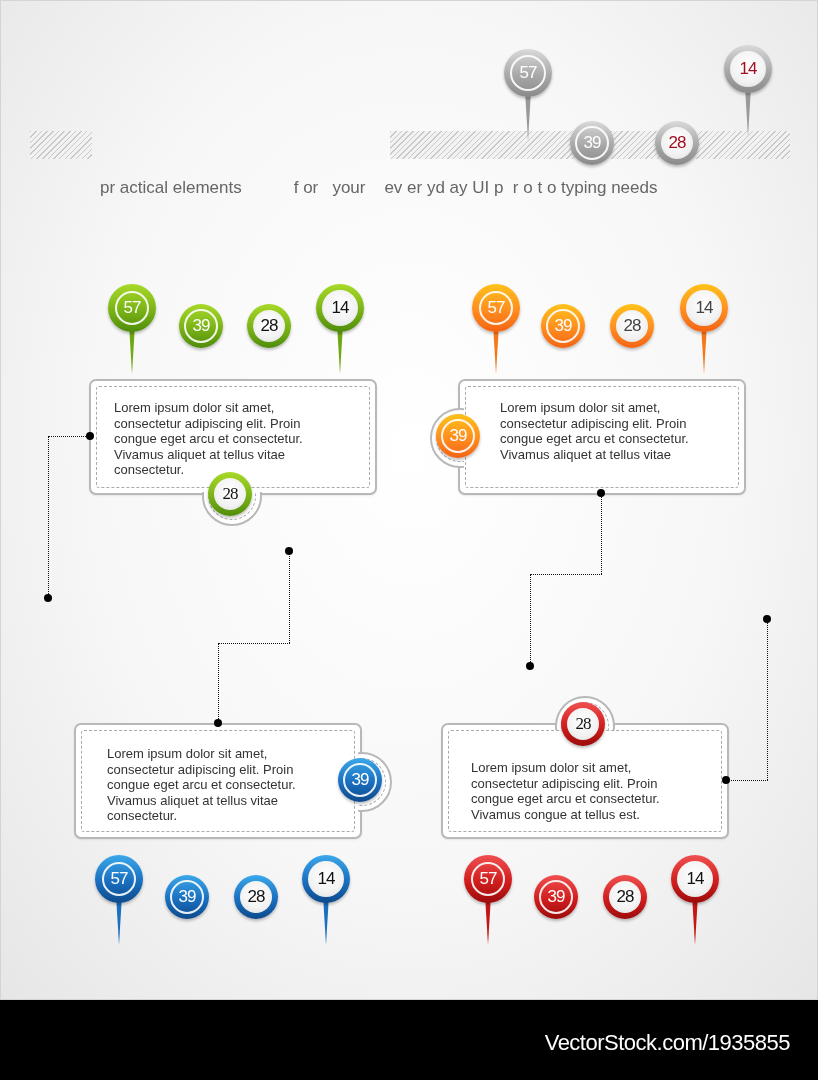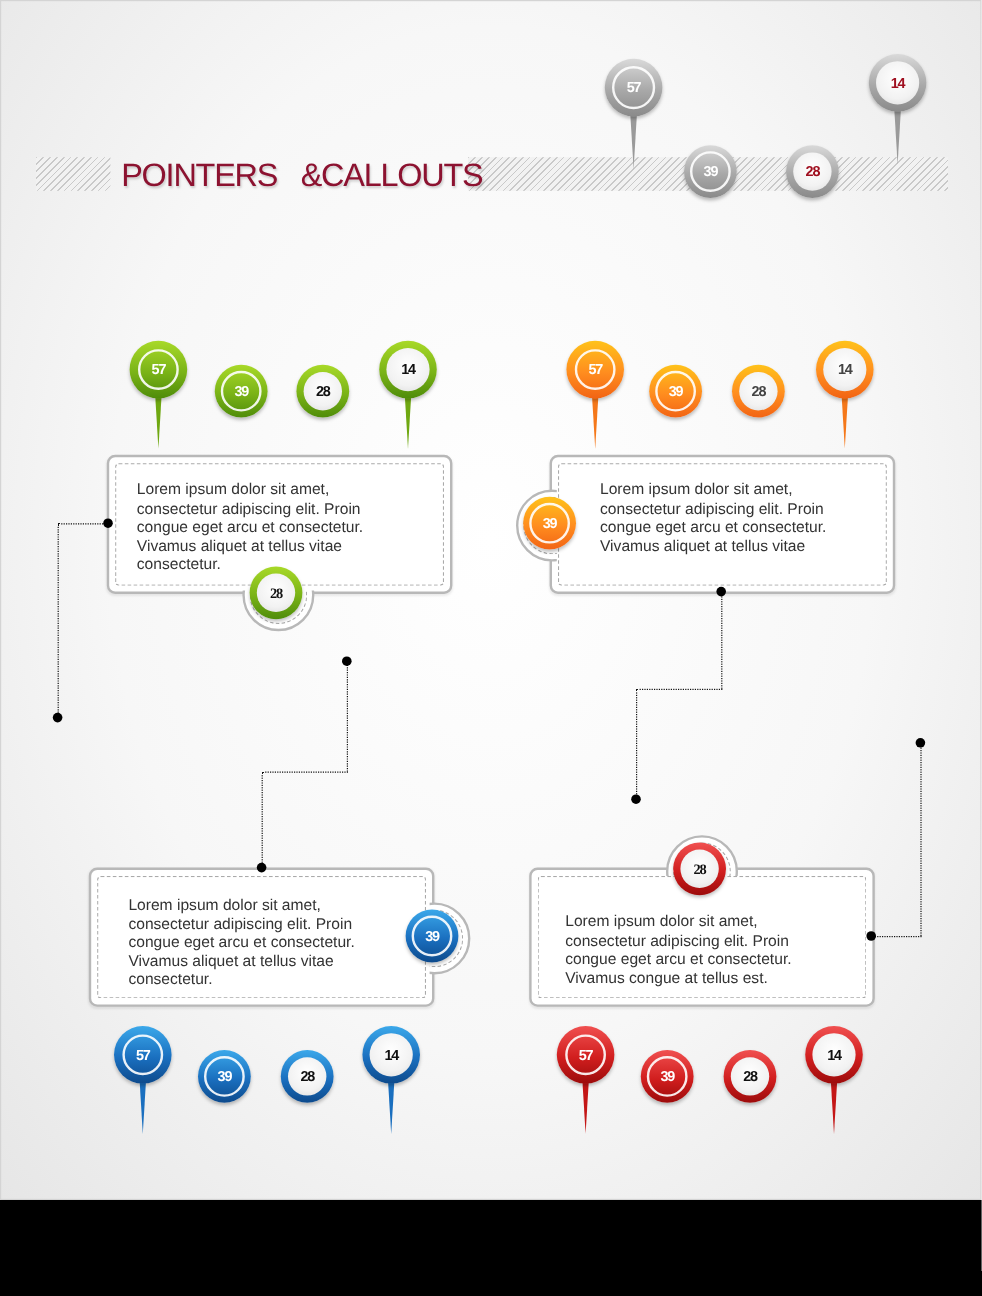--- a/index.html
+++ b/index.html
@@ -20,22 +20,22 @@
 
   
   .pin { position:absolute; width:48px; }
   .pin .head { position:absolute; left:0; top:0; width:48px; height:48px; border-radius:50%;
                box-shadow:0 2px 3px rgba(0,0,0,0.25); }
   .pin .tail { position:absolute; left:21px; top:40px; width:0; height:0;
                border-left:3px solid transparent; border-right:3px solid transparent; }
   .badge { position:absolute; width:44px; height:44px; border-radius:50%;
            box-shadow:0 2px 3px rgba(0,0,0,0.25); }
   .inner { position:absolute; border-radius:50%; display:flex; align-items:center;
-           justify-content:center; font-weight:bold; font-family:"Liberation Sans", sans-serif;
-           font-size:12px; letter-spacing:-1px; }
+           justify-content:center; font-weight:normal; font-family:"Liberation Sans", sans-serif;
+           font-size:17px; letter-spacing:-1px; }
   .inner.ring { border:2px solid rgba(255,255,255,0.9); color:#fff; }
   .inner.white { background: radial-gradient(circle at 50% 40%, #fff 0%, #f2f2f2 60%, #d9d9d9 100%);
                  color:#111; }
 
   .green  { background: linear-gradient(180deg, #a8d928 0%, #7ab317 55%, #4f8c0a 100%); }
   .orange { background: linear-gradient(180deg, #ffc21a 0%, #ff8d1f 55%, #f26414 100%); }
   .blue   { background: linear-gradient(180deg, #3ba8ea 0%, #1a6fbf 55%, #0d4a8c 100%); }
   .red    { background: linear-gradient(180deg, #f05050 0%, #d11e1e 55%, #9c0b0b 100%); }
   .gray   { background: linear-gradient(180deg, #d9d9d9 0%, #a8a8a8 55%, #8a8a8a 100%); }
 
@@ -68,21 +68,21 @@
   .ref { position:absolute; right:28px; top:30px; color:#fff; font-size:22px; letter-spacing:-0.5px;
          font-family:"Liberation Sans", sans-serif; }
 </style>
 </head>
 <body>
 
 <div class="canvas">
 
   <div class="hatch" style="left:30px; top:131px; width:62px;"></div>
   <div class="hatch" style="left:390px; top:131px; width:400px;"></div>
-  <div class="title">POINTERS   &amp;CALLOUTS</div>
+  <div class="subtitle">pr actical elements           f or   your    ev er yd ay UI p  r o t o typing needs</div>
 
   <div class="pin" style="left:504px; top:49px;">
     <div class="tail gray-t" style="top:42px;"></div>
     <div class="head gray">
       <div class="inner ring" style="left:6px;top:6px;width:32px;height:32px;">57</div>
     </div>
   </div>
   <div class="badge gray" style="left:570px; top:121px;">
     <div class="inner ring" style="left:5px;top:5px;width:30px;height:30px;">39</div>
   </div>
@@ -255,13 +255,14 @@
   <div class="dot" style="left:597px; top:489px;"></div>
   <div class="dot" style="left:526px; top:662px;"></div>
 
   <div class="vline" style="left:767px; top:619px; height:161px;"></div>
   <div class="hline" style="left:726px; top:780px; width:42px;"></div>
   <div class="dot" style="left:763px; top:615px;"></div>
   <div class="dot" style="left:722px; top:776px;"></div>
 </div>
 
 <div class="footer">
+  <div class="ref">VectorStock.com/1935855</div>
 </div>
 
 </body></html>

